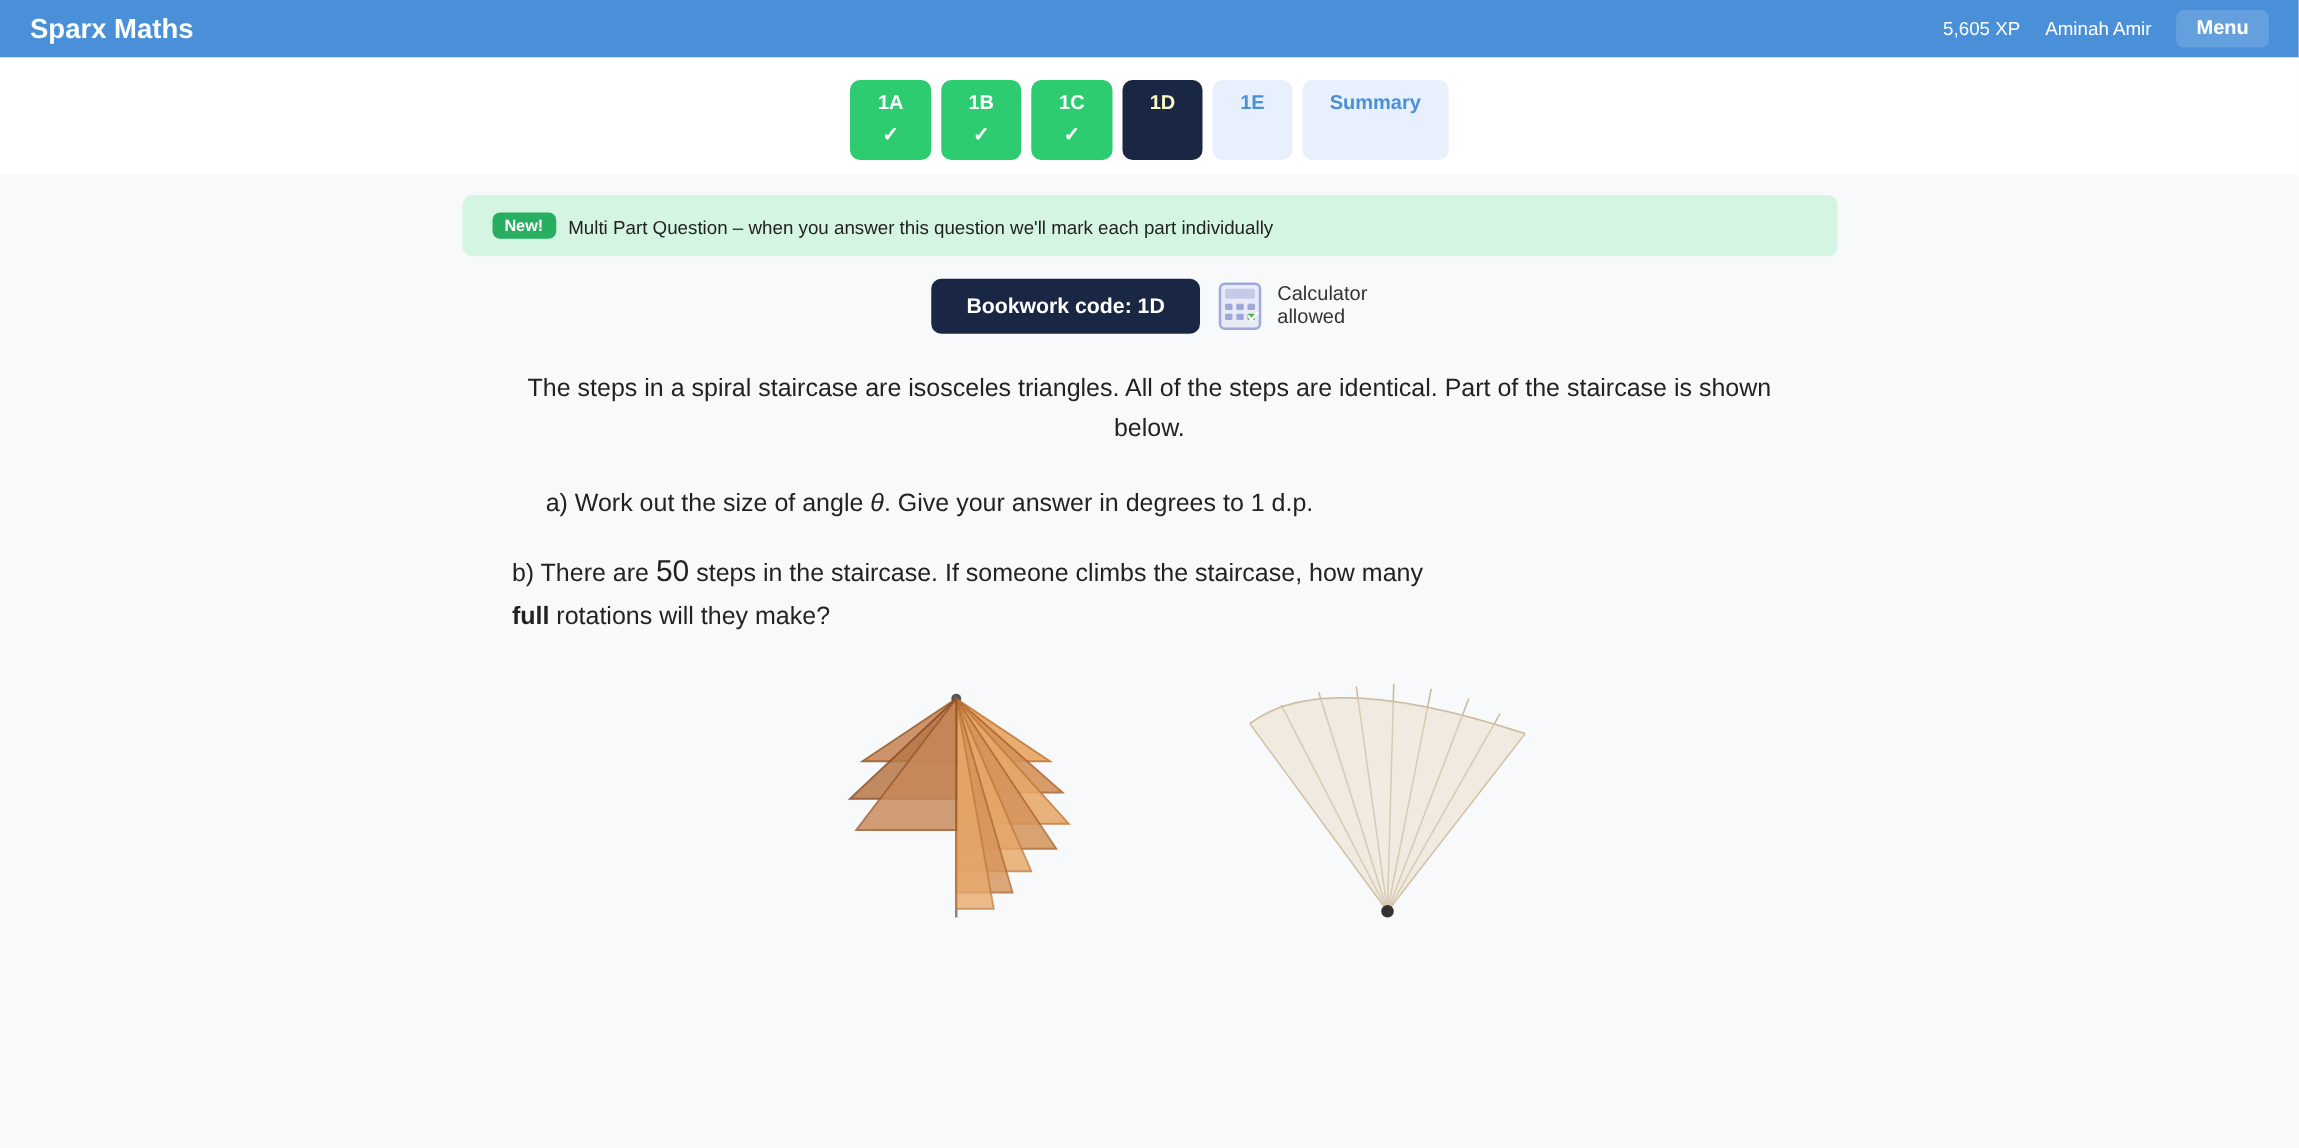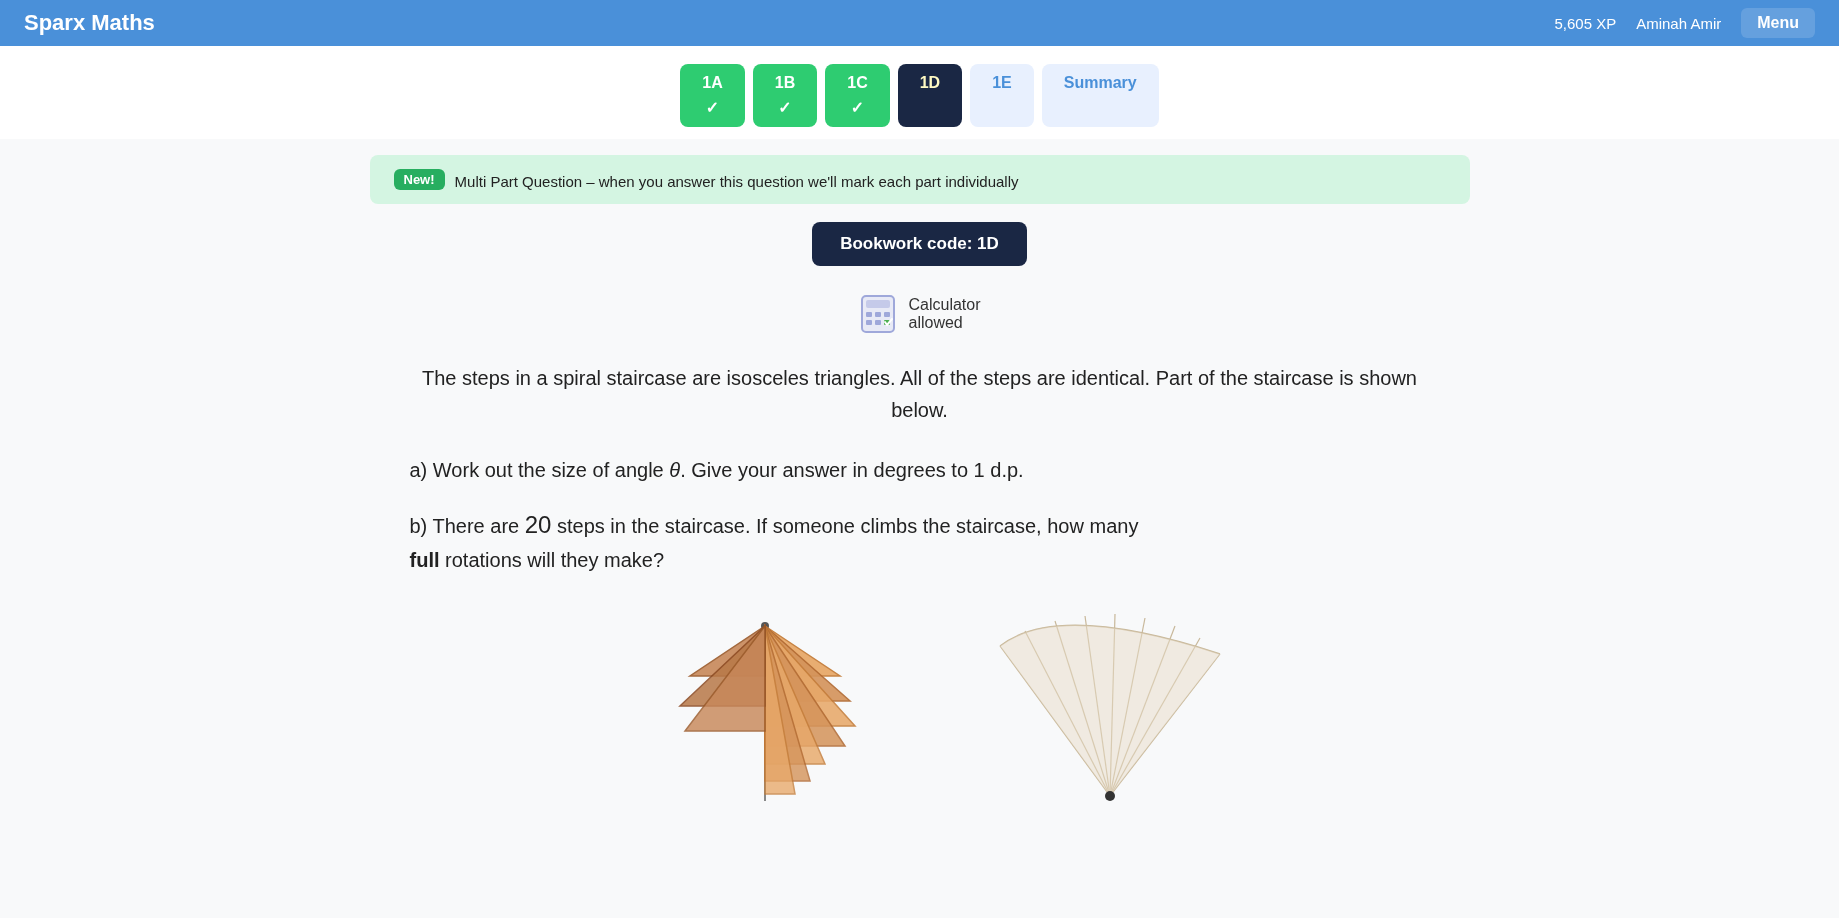--- a/index.html
+++ b/index.html
@@ -103,23 +103,22 @@
       font-size: 13px;
       font-weight: bold;
       white-space: nowrap;
     }
 
     
     .bookwork-area {
       display: flex;
       align-items: center;
       justify-content: center;
-      gap: 28px;
+      gap: 12px;
       margin: 18px 0 8px 0;
-      flex-direction: column;
     }
     .bookwork-code {
       background: #1a2744;
       color: white;
       padding: 12px 28px;
       border-radius: 8px;
       font-size: 17px;
       font-weight: 600;
     }
     .calculator-info {
@@ -146,20 +145,21 @@
       color: #222;
       line-height: 1.6;
       margin-bottom: 28px;
     }
     .question-part {
       font-size: 20px;
       color: #222;
       line-height: 1.6;
       text-align: left;
       margin-bottom: 20px;
+      margin-left: 27px;
     }
     .question-part-b {
       font-size: 20px;
       color: #222;
       line-height: 1.6;
       text-align: left;
     }
     .bold { font-weight: bold; }
     .num-50 {
       font-size: 24px;
@@ -256,21 +256,21 @@
 </div>
 
 <div class="question-container">
   <p class="question-intro">The steps in a spiral staircase are isosceles triangles. All of the steps are identical. Part of the staircase is shown below.</p>
 
   <p class="question-part">
     <span>a) Work out the size of angle </span><span class="theta">θ</span><span>. Give your answer in degrees to 1 d.p.</span>
   </p>
 
   <p class="question-part-b">
-    <span>b) There are </span><span class="num-50">20</span><span> steps in the staircase. If someone climbs the staircase, how many</span><br>
+    <span>b) There are </span><span class="num-50">50</span><span> steps in the staircase. If someone climbs the staircase, how many</span><br>
     <span class="bold">full</span><span> rotations will they make?</span>
   </p>
 
   <div class="image-area">
 
     <div class="staircase-container">
       <svg viewBox="0 0 300 200" width="300" height="200" xmlns="http://www.w3.org/2000/svg">
 
         <line x1="155" y1="10" x2="155" y2="185" stroke="#888" stroke-width="2"></line>
         <circle cx="155" cy="10" r="4" fill="#555"></circle>

